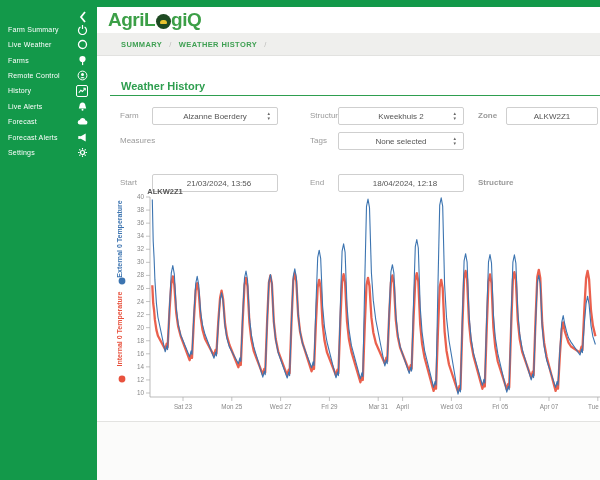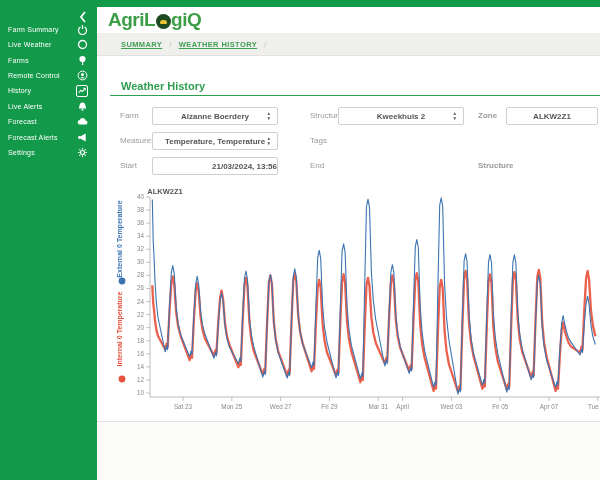--- a/index.html
+++ b/index.html
@@ -24,36 +24,36 @@
   #logo .o-icon { width:15px; height:15px; border-radius:50%; background:#1E4A22; margin:2px 0 0 1px;
     position:relative; display:inline-block; }
   #logo .o-icon::after { content:""; position:absolute; left:4px; top:6px; width:7px; height:4px;
     border-radius:3px 3px 1px 1px; background:#E8C430; }
 
   
   #breadcrumb { left:97px; top:33px; width:503px; height:23px; background:#EFEFED;
     border-bottom:1px solid #E2E2E0; display:flex; align-items:center; font-size:7.5px;
     font-weight:bold; letter-spacing:.4px; color:#3FA053; padding-left:24px; }
   #breadcrumb .sep { color:#BDBDBB; margin:0 7px; font-weight:normal; }
-  #breadcrumb span[data-interactable="true"] { cursor:pointer;text-decoration:underline; }
+  #breadcrumb span[data-interactable="true"] { cursor:pointer; }
 
   
   #content { left:97px; top:56px; width:503px; height:366px; background:#ffffff;
     border-bottom:1px solid #E3E3E1; }
   #page-title { position:absolute; left:24px; top:24px; font-size:11px; font-weight:bold; color:#2E9E4F; }
   #title-rule { position:absolute; left:13px; top:39px; width:490px; border-top:1px solid #2E9E4F; }
 
   
   .f-label { position:absolute; font-size:8px; color:#9A9A9A; height:18px; line-height:18px; }
   .f-box { position:absolute; height:18px; background:#fff; border:1px solid #CFCFCF; border-radius:2px;
-    font-size:8px; color:#555; display:flex; align-items:center; justify-content:center; cursor:pointer;font-weight:bold; }
-  .f-box.left { justify-content:flex-end; padding-left:8px; }
+    font-size:8px; color:#555; display:flex; align-items:center; justify-content:center; cursor:pointer; }
+  .f-box.left { justify-content:center; padding-left:8px; }
   .stepper { position:absolute; right:7px; top:3px; display:flex; flex-direction:column;
     line-height:5px; font-size:5px; color:#666; }
-  .row1 { top:51px; } .row2 { top:76px; } .row3 { top:101px; }
+  .row1 { top:51px; } .row2 { top:76px; } .row3 { top:118px; }
   .col1l { left:23px; } .col1b { left:55px; width:126px; }
   .col2l { left:213px; } .col2b { left:241px; width:126px; }
   .col3l { left:381px;font-weight:bold; } .col3b { left:409px; width:92px; }
 
   #chart-wrap { left:110px; top:185px; width:490px; height:245px; }
   svg text { font-family:"Liberation Sans", sans-serif; }
 </style>
 </head>
 <body>
 
@@ -190,34 +190,37 @@
         <span>▴</span>
         <span>▾</span>
       </span>
   </div>
   <div class="f-label row1 col3l" data-interactable="false">Zone</div>
   <div class="f-box row1 col3b" data-interactable="true">
     <span data-interactable="false">ALKW2Z1</span>
   </div>
 
   <div class="f-label row2 col1l" data-interactable="false">Measures</div>
-  <div class="f-box row2 col1b" data-interactable="true">
-    <span data-interactable="false">Temperature, Temperature</span>
+  <div class="f-label row2 col2l" data-interactable="false">Tags</div>
+  <div class="f-box row2 col2b" data-interactable="true">
+    <span data-interactable="false">None selected</span>
     <span class="stepper" data-interactable="false">
         <span>▴</span>
         <span>▾</span>
       </span>
   </div>
-  <div class="f-label row2 col2l" data-interactable="false">Tags</div>
 
   <div class="f-label row3 col1l" data-interactable="false">Start</div>
   <div class="f-box left row3 col1b" data-interactable="true">
     <span data-interactable="false">21/03/2024, 13:56</span>
   </div>
   <div class="f-label row3 col2l" data-interactable="false">End</div>
+  <div class="f-box left row3 col2b" data-interactable="true">
+    <span data-interactable="false">18/04/2024, 12:18</span>
+  </div>
   <div class="f-label row3 col3l" data-interactable="false">Structure</div>
 </div>
 
 <div id="chart-wrap" class="abs" data-interactable="false">
   <svg id="chart-svg" width="490" height="245" viewBox="110 185 490 245" data-interactable="false">
       <line x1="150" y1="197" x2="150" y2="397" stroke="#AAAAAA" stroke-width="0.8" data-interactable="false"></line>
       <line x1="150" y1="397" x2="600" y2="397" stroke="#AAAAAA" stroke-width="0.8" data-interactable="false"></line>
       <line x1="146" y1="393" x2="150" y2="393" stroke="#AAAAAA" stroke-width="0.7" data-interactable="false"></line>
       <text x="144" y="395" text-anchor="end" font-size="6.3" fill="#888" data-interactable="false">10</text>
       <line x1="146" y1="379.934" x2="150" y2="379.934" stroke="#AAAAAA" stroke-width="0.7" data-interactable="false"></line>

